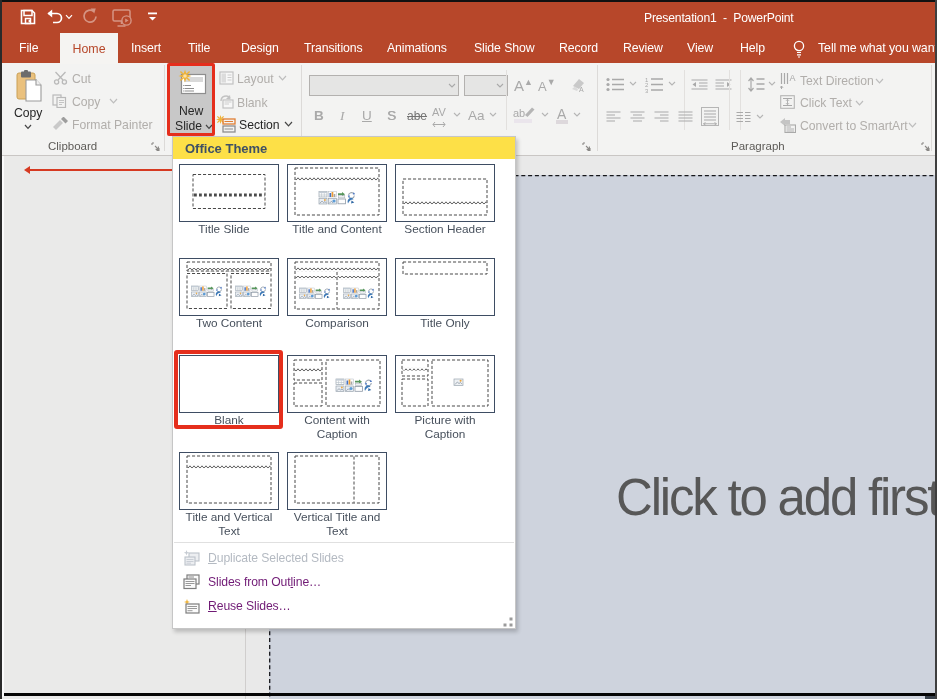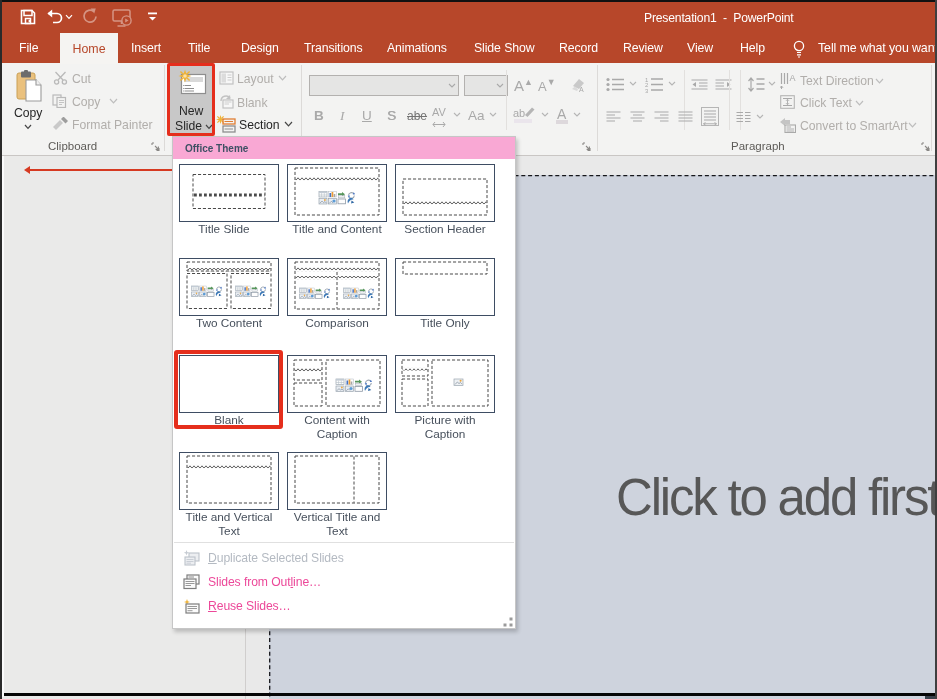--- a/index.html
+++ b/index.html
@@ -25,24 +25,24 @@
   #slide-dashed { left:269px; top:175px; width:668px; height:560px; background:#ced3dd; }
   #click-add { left:616px; top:468px; font-size:51px; letter-spacing:-2.2px; color:#575757; white-space:nowrap; }
   #black-bar { left:0; top:693px; width:937px; height:3px; background:#050505; }
   
   #red-line { left:27px; top:169px; width:146px; height:2px; background:#d63a22; }
   #red-arrow { left:24px; top:166px; width:0; height:0; border-right:6px solid #d63a22; border-top:4px solid transparent; border-bottom:4px solid transparent; }
   #red-box-newslide { left:167px; top:63px; width:48px; height:73px; border:3px solid #e52e1c; border-radius:2px; }
   #red-box-blank { left:174px; top:350px; width:109px; height:79px; border:4px solid #e52e1c; border-radius:3px; }
   
   #menu { left:172px; top:136px; width:344px; height:493px; background:#fff; border:1px solid #c6c6c6; box-shadow:2px 3px 4px rgba(0,0,0,0.2); }
-  #menu-head { position:absolute; left:0; top:0; width:342px; height:22px; background:#f9a8d4; color:#3f5064; font-weight:bold; font-size:10px; line-height:23px; padding-left:12px; }
+  #menu-head { position:absolute; left:0; top:0; width:342px; height:22px; background:#fde047; color:#3f5064; font-weight:bold; font-size:13px; line-height:23px; padding-left:12px; }
   .thumb { position:absolute; width:100px; height:58px; background:#fff; border:1px solid #3e4d63; }
   .tlabel { position:absolute; width:100px; text-align:center; font-size:11.8px; color:#47505c; line-height:13.5px; }
-  .mi-text { position:absolute; font-size:12.2px; color:#ec4899; letter-spacing:-0.1px; }
+  .mi-text { position:absolute; font-size:12.2px; color:#701a75; letter-spacing:-0.1px; }
   #menu-sep { position:absolute; left:1px; top:405px; width:340px; height:1px; background:#e0e0e0; }
   
   #border-top { left:0; top:0; width:937px; height:2px; background:#111; }
   #border-left { left:0; top:0; width:2px; height:699px; background:#2a2a2a; }
   #border-right { left:935px; top:0; width:2px; height:699px; background:#3f3f3f; }
 </style>
 </head>
 <body>
   <div id="titlebar" class="abs"></div>
   <div id="ribbon" class="abs"></div>

